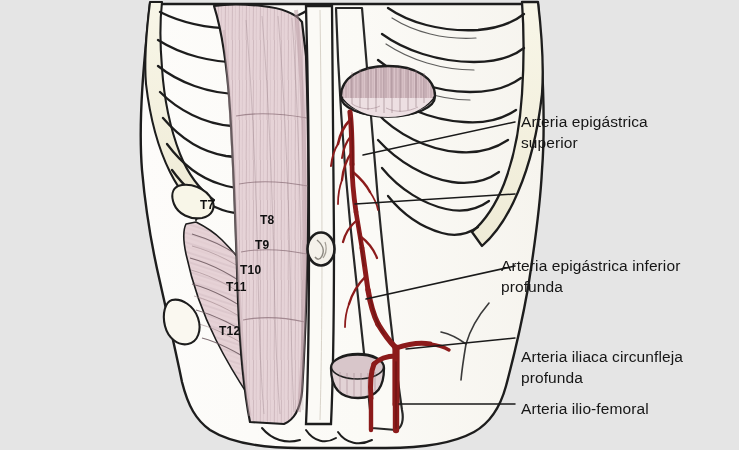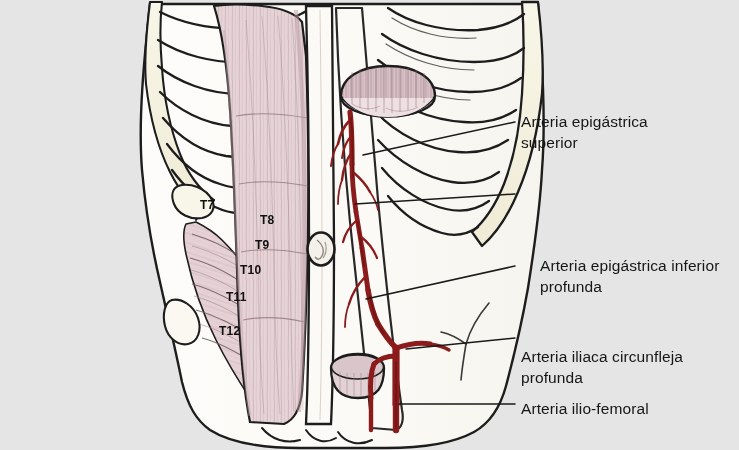--- a/index.html
+++ b/index.html
@@ -329,33 +329,33 @@
       <line x1="515" y1="266" x2="366" y2="299"></line>
       <line x1="515" y1="338" x2="406" y2="349"></line>
       <line x1="515" y1="404" x2="399" y2="404"></line>
     </g>
   </svg>
 
   <div class="label-text" style="left:521px; top:111px;">Arteria epigástrica
 superior</div>
 
 
-  <div class="label-text" style="left:540px; top:255px;">Arteria epigástrica inferior
+  <div class="label-text" style="left:501px; top:255px;">Arteria epigástrica inferior
 profunda</div>
 
   <div class="label-text" style="left:521px; top:346px;">Arteria iliaca circunfleja
 profunda</div>
 
   <div class="label-text" style="left:521px; top:398px;">Arteria ilio-femoral</div>
 
   <div class="vert-label" style="left:200px; top:198px;">T7</div>
 
   <div class="vert-label" style="left:216px; top:213px;margin-left:44px;">T8</div>
 
   <div class="vert-label" style="left:222px; top:238px;margin-left:33px;">T9</div>
 
   <div class="vert-label" style="left:224px; top:263px;margin-left:16px;">T10</div>
 
-  <div class="vert-label" style="left:226px; top:290px;">T11</div>
+  <div class="vert-label" style="left:226px; top:280px;">T11</div>
 
   <div class="vert-label" style="left:219px; top:324px;">T12</div>
 
 </div>
 
 </body></html>

